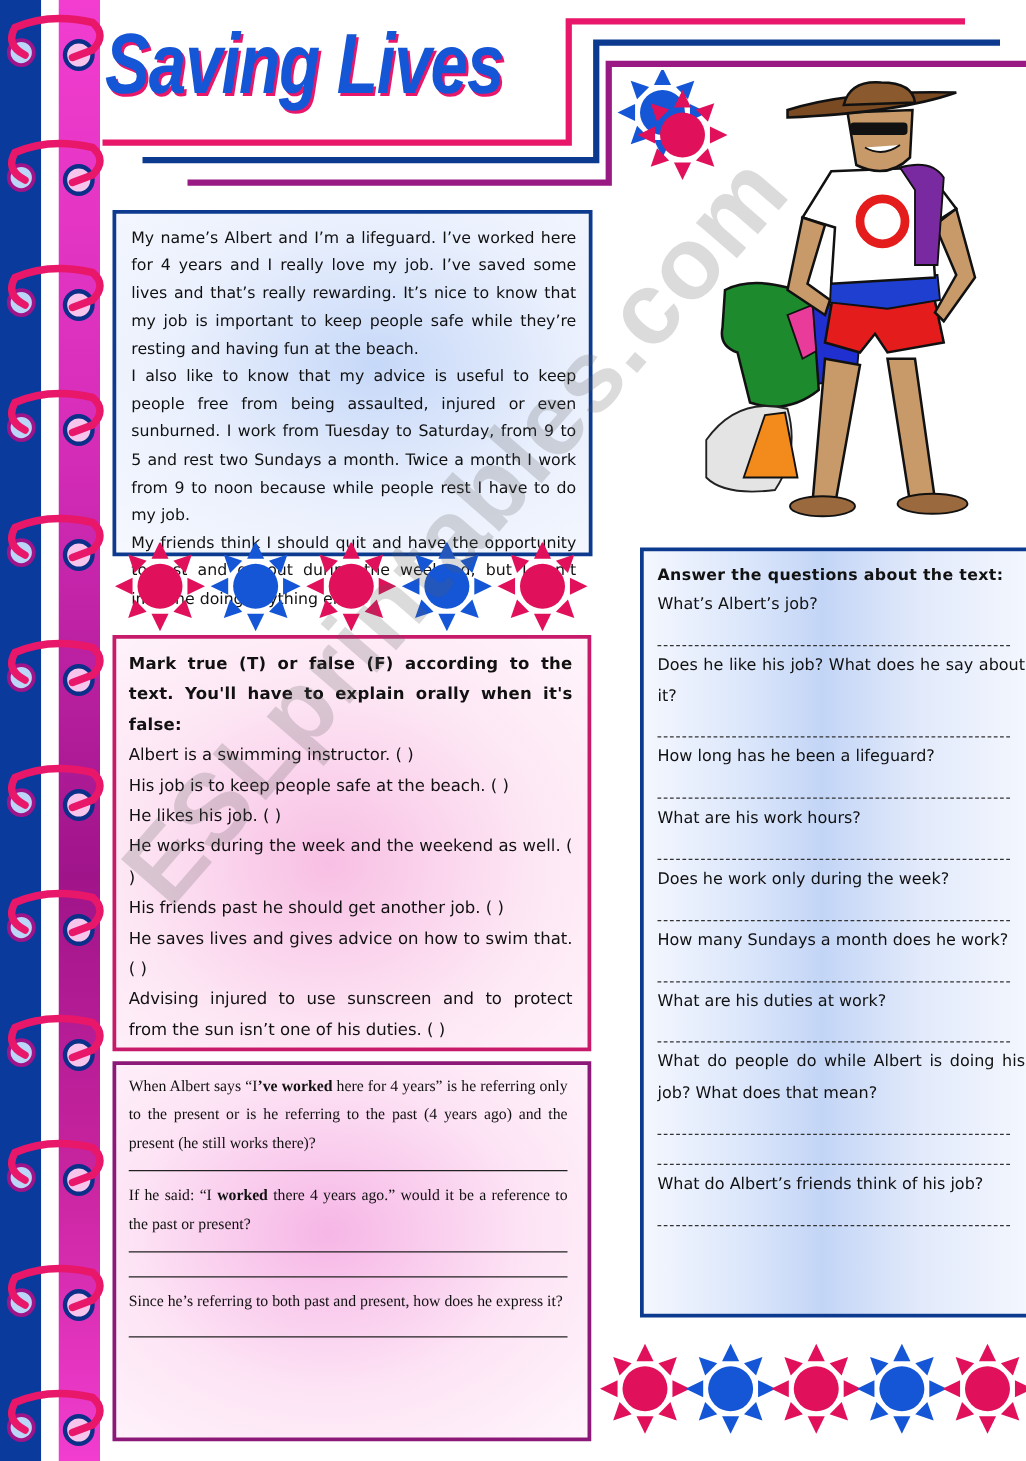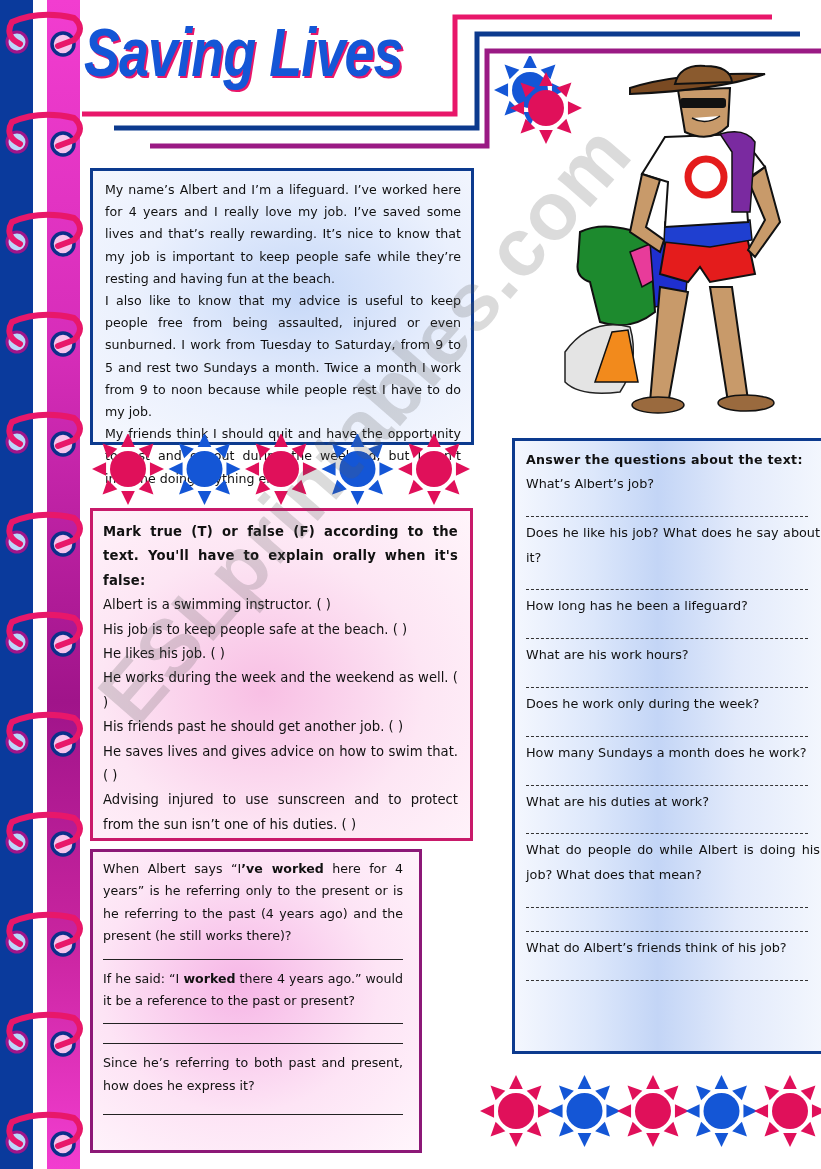--- a/index.html
+++ b/index.html
@@ -27,23 +27,23 @@
     background: radial-gradient(ellipse at 55% 45%, #c6d8f8 0%, #eaf0fd 55%, #f6f8fe 100%);
     padding: 8px 10px 6px 12px; font-size: 12.6px; line-height: 22.2px; text-align: justify; }
   .reading p { margin: 0; }
 
   .tf { left: 90px; top: 508px; width: 383px; height: 333px; border: 3px solid #c81a6a;
     background: radial-gradient(ellipse at 45% 55%, #f8bfe4 0%, #fde6f4 55%, #fff5fb 100%);
     padding: 9px 12px 6px 10px; font-size: 13.2px; line-height: 24.4px; }
   .tf .instr { font-weight: bold; text-align: justify; letter-spacing: 0.2px; }
   .tf .item { text-align: justify; }
 
-  .grammar { left: 90px; top: 849px; width: 332px; height: 304px; border: 3px solid #8c1877;
+  .grammar { left: 90px; top: 849px; width: 383px; height: 304px; border: 3px solid #8c1877;
     background: radial-gradient(ellipse at 45% 45%, #f6b6e6 0%, #fde4f5 55%, #fff6fc 100%);
-    padding: 6px 16px 6px 10px; font-size: 12.6px; line-height: 22.4px; }
+    padding: 6px 16px 6px 10px; font-size: 12.6px; line-height: 22.4px; font-family: Liberation Serif, serif; }
   .grammar .q { text-align: justify; }
   .grammar .ans-line { border-bottom: 1.5px solid #222; height: 12px; margin-bottom: 8px; }
   .grammar b { font-weight: bold; }
 
   .questions { left: 512px; top: 438px; width: 323px; height: 616px; border: 3px solid #0c3a8e;
     background: linear-gradient(90deg, #f4f7fe 0%, #dce7fb 25%, #c3d5f6 45%, #e2eafb 70%, #f5f8fe 100%);
     padding: 7px 12px 6px 11px; font-size: 12.8px; line-height: 24.4px; }
   .questions .head { font-weight: bold; letter-spacing: 0.3px; font-size: 12.6px; }
   .questions .q { text-align: justify; }
   .questions .blank { height: 24.4px; position: relative; }

